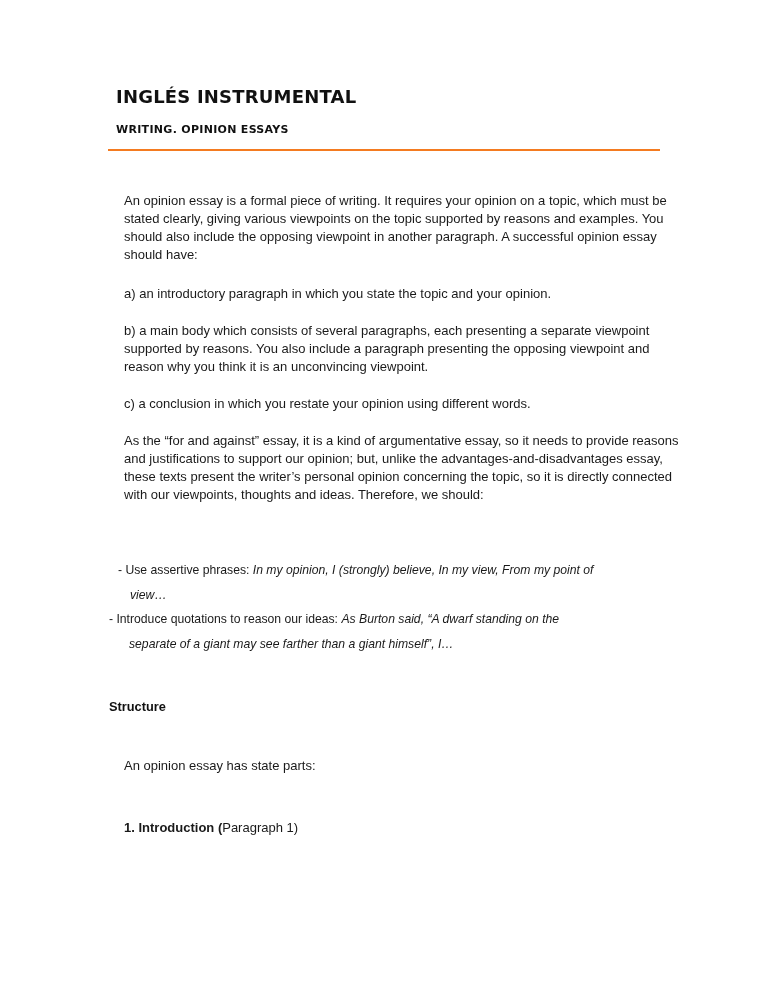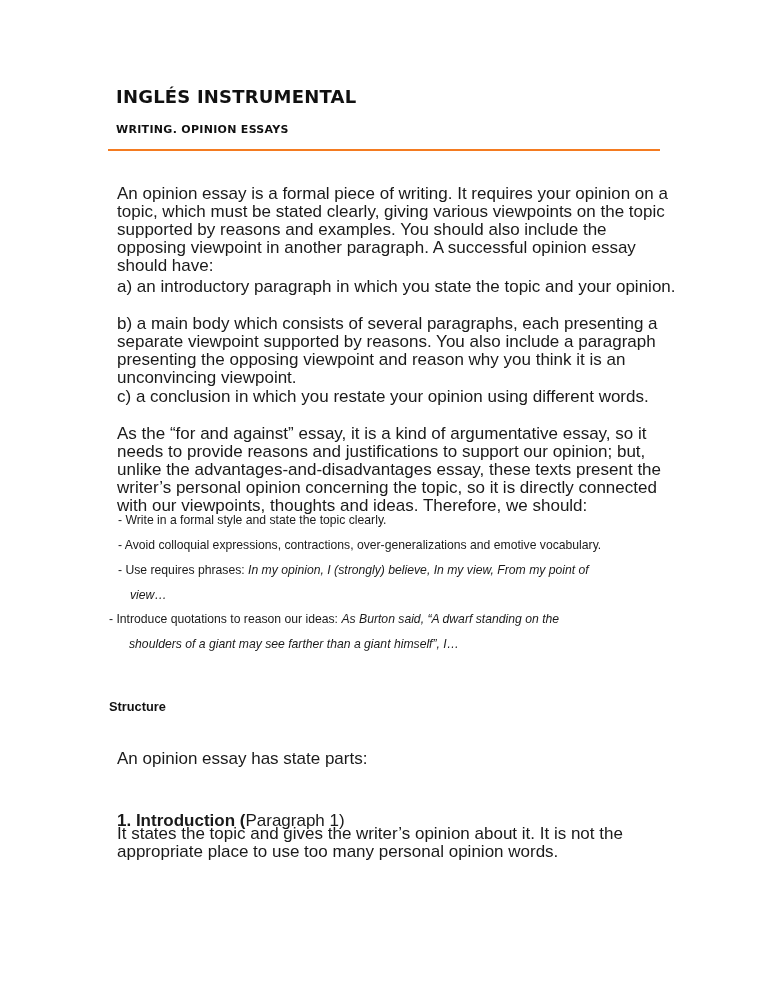--- a/index.html
+++ b/index.html
@@ -48,24 +48,24 @@
       top: 149px;
       width: 552px;
       height: 2px;
       background: #f47b20;
     }
     .body-text {
       position: absolute;
       left: 109px;
       width: 560px;
       font-family: "Liberation Sans", sans-serif;
-      font-size: 17px;
+      font-size: 13px;
       line-height: 18px;
       color: #1a1a1a;
-      margin: 8px;
+      margin: 15px;
     }
     .bullet {
       position: absolute;
       font-family: "Liberation Sans", sans-serif;
       font-size: 12.2px;
       line-height: 24.5px;
       color: #1a1a1a;
       margin: 0;
       width: 560px;
     }
@@ -98,41 +98,34 @@
   <p class="body-text" style="top:177px;">An opinion essay is a formal piece of writing. It requires your opinion on a topic, which must be stated clearly, giving various viewpoints on the topic supported by reasons and examples. You should also include the opposing viewpoint in another paragraph. A successful opinion essay should have:</p>
 
   <p class="body-text" style="top:270px;">a) an introductory paragraph in which you state the topic and your opinion.</p>
 
   <p class="body-text" style="top:307px;">b) a main body which consists of several paragraphs, each presenting a separate viewpoint supported by reasons. You also include a paragraph presenting the opposing viewpoint and reason why you think it is an unconvincing viewpoint.</p>
 
   <p class="body-text" style="top:380px;">c) a conclusion in which you restate your opinion using different words.</p>
 
   <p class="body-text" style="top:417px;">As the “for and against” essay, it is a kind of argumentative essay, so it needs to provide reasons and justifications to support our opinion; but, unlike the advantages-and-disadvantages essay, these texts present the writer’s personal opinion concerning the topic, so it is directly connected with our viewpoints, thoughts and ideas. Therefore, we should:</p>
 
-  <p class="bullet" style="left:118px; top:508px;">
-    <span>- Write in a formal style and state the topic clearly.</span>
-  </p>
 
-  <p class="bullet" style="left:118px; top:533px;">
-    <span>- Avoid colloquial expressions, contractions, over-generalizations and emotive vocabulary.</span>
-  </p>
 
   <p class="bullet" style="left:118px; top:558px;">
-    <span>- Use requires phrases: </span><em>In my opinion, I (strongly) believe, In my view, From my point of</em>
+    <span>- Use assertive phrases: </span><em>In my opinion, I (strongly) believe, In my view, From my point of</em>
     <em class="cont">view…</em>
   </p>
 
   <p class="bullet" style="left:109px; top:607px;">
     <span>- Introduce quotations to reason our ideas: </span><em>As Burton said, “A dwarf standing on the</em>
-    <em class="cont" style="padding-left:20px;">shoulders of a giant may see farther than a giant himself”, I…</em>
+    <em class="cont" style="padding-left:20px;">separate of a giant may see farther than a giant himself”, I…</em>
   </p>
 
   <h3 class="section-heading">Structure</h3>
 
   <p class="body-text" style="top:742px;">An opinion essay has state parts:</p>
 
   <p class="body-text" style="top:804px;">
     <b>1. Introduction (</b><span>Paragraph 1)</span>
   </p>
 
-  <p class="body-text" style="top:817px;">It states the topic and gives the writer’s opinion about it. It is not the appropriate place to use too many personal opinion words.</p>
 
 </div>
 
 </body></html>

